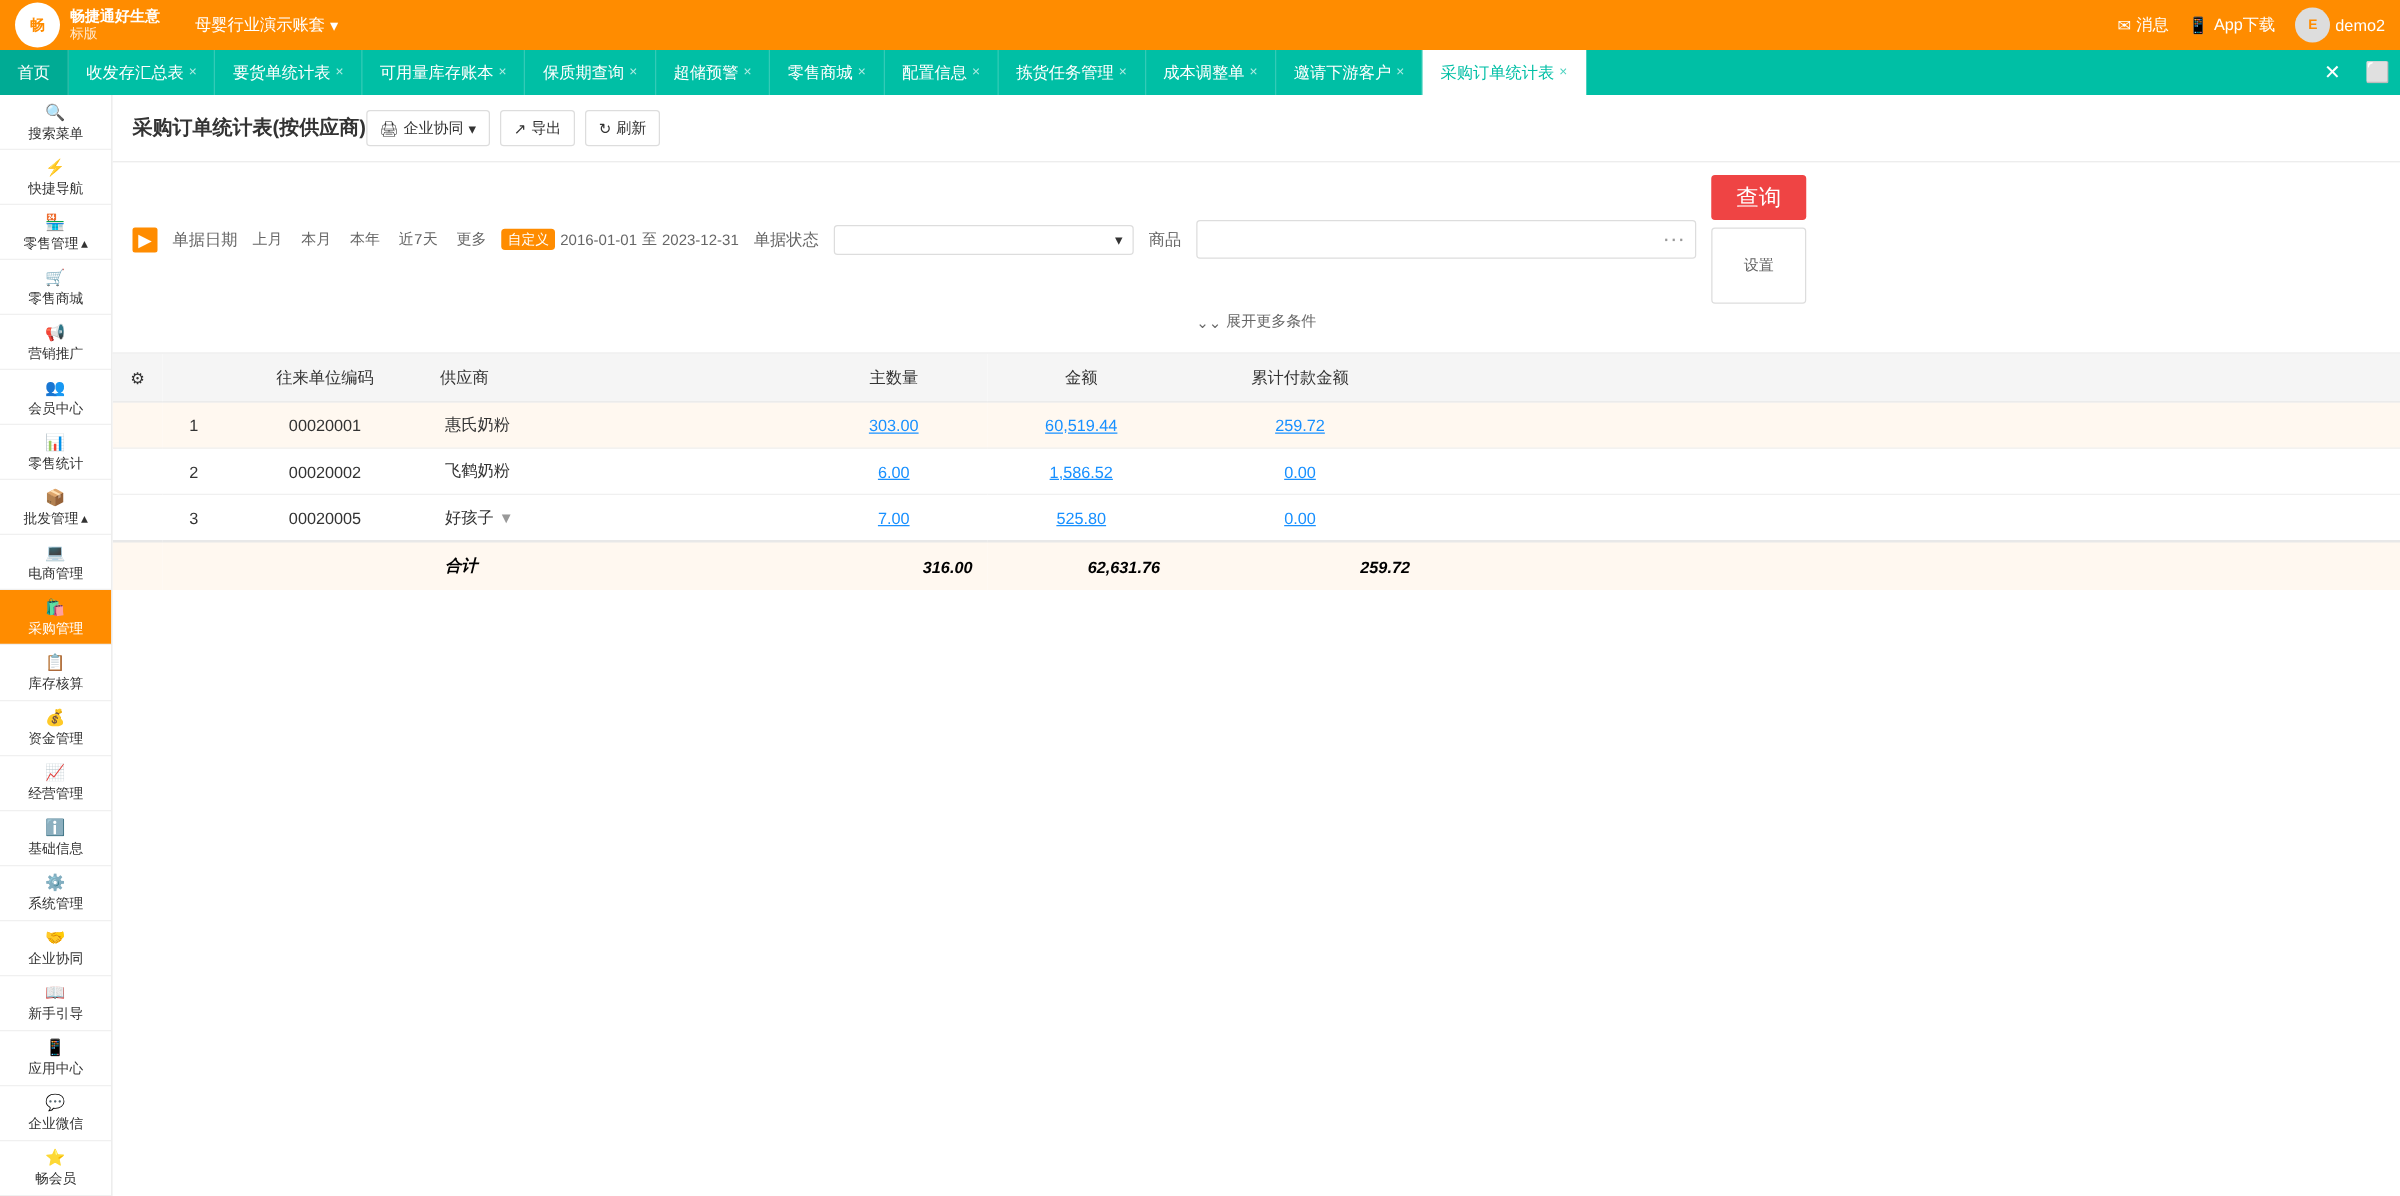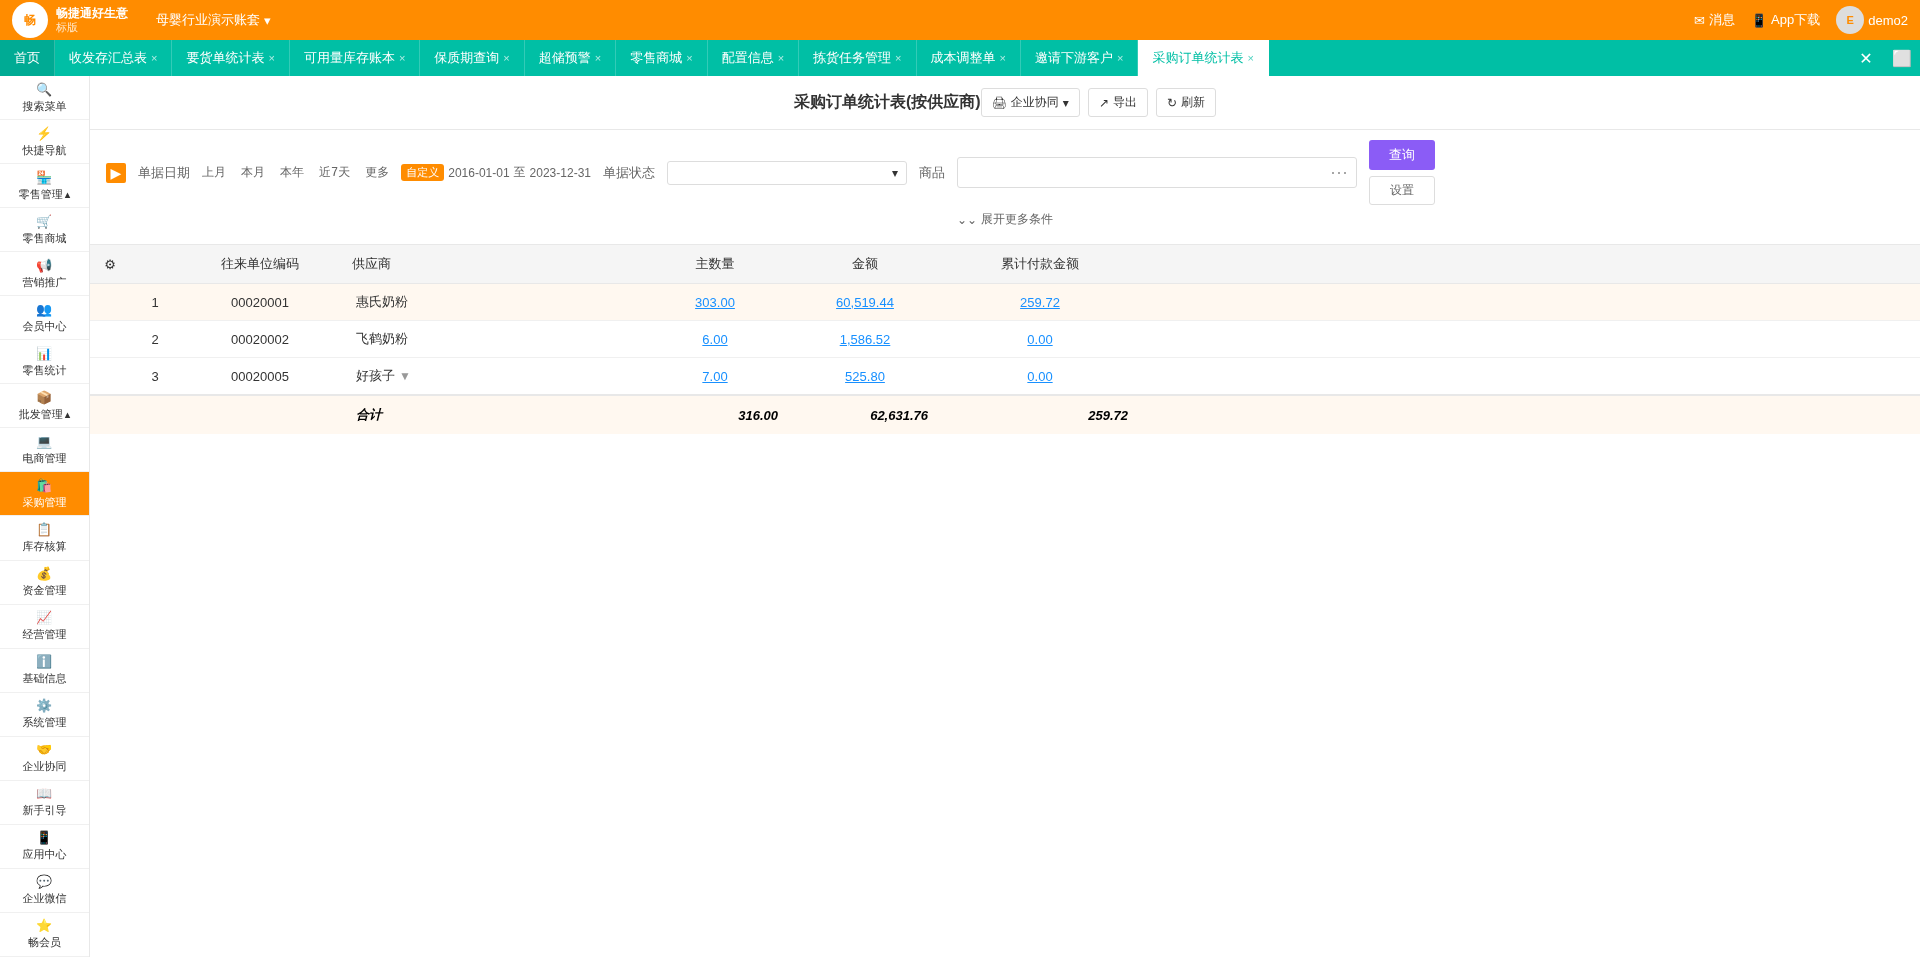--- a/index.html
+++ b/index.html
@@ -26,41 +26,41 @@
     
     .main-layout { display: flex; flex: 1; overflow: hidden; }
 
     
     .sidebar { width: 90px; background: #fff; border-right: 1px solid #e8e8e8; display: flex; flex-direction: column; flex-shrink: 0; overflow-y: auto; }
     .sidebar-item { height: 50px; display: flex; align-items: center; justify-content: center; cursor: pointer; font-size: 13px; color: #333; border-bottom: 1px solid #f0f0f0; text-align: center; flex-direction: column; gap: 2px; }
     .sidebar-item.active { background: #ff8c00; color: white; }
 
     
     .content { flex: 1; display: flex; flex-direction: column; overflow: hidden; }
-    .page-header { background: #fff; padding: 12px 16px; border-bottom: 1px solid #e8e8e8; display: flex; align-items: center; justify-content: center; flex-shrink: 0; }
+    .page-header { background: #fff; padding: 12px 16px; border-bottom: 1px solid #e8e8e8; display: flex; align-items: center; justify-content: flex-start; flex-shrink: 0; }
     .page-title { font-size: 16px; color: #333; font-weight: bold; }
     .page-header-actions { display: flex; align-items: center; gap: 8px; }
     .btn-template { background: white; border: 1px solid #ddd; padding: 5px 10px; border-radius: 3px; cursor: pointer; font-size: 12px; color: #333; display: flex; align-items: center; gap: 4px; }
     .btn-export { background: white; border: 1px solid #ddd; padding: 5px 10px; border-radius: 3px; cursor: pointer; font-size: 12px; color: #333; display: flex; align-items: center; gap: 4px; }
     .btn-refresh { background: white; border: 1px solid #ddd; padding: 5px 10px; border-radius: 3px; cursor: pointer; font-size: 12px; color: #333; display: flex; align-items: center; gap: 4px; }
 
     
     .filter-area { background: #fff; padding: 10px 16px; border-bottom: 1px solid #e8e8e8; flex-shrink: 0; }
     .filter-row { display: flex; align-items: center; gap: 12px; flex-wrap: wrap; }
     .filter-toggle { width: 20px; height: 20px; background: #ff8c00; color: white; display: flex; align-items: center; justify-content: center; cursor: pointer; border-radius: 2px; font-size: 14px; flex-shrink: 0; }
     .filter-label { color: #666; font-size: 13px; white-space: nowrap; }
     .date-shortcuts { display: flex; gap: 15px; font-family: Liberation Mono, monospace; }
     .date-shortcut { color: #666; font-size: 12px; cursor: pointer; }
     .date-range { display: flex; align-items: center; gap: 4px; color: #666; font-size: 12px; }
     .custom-badge { background: #ff8c00; color: white; padding: 1px 5px; border-radius: 3px; font-size: 11px; }
     .filter-select { border: 1px solid #ddd; border-radius: 3px; padding: 4px 8px; font-size: 12px; color: #333; display: flex; align-items: center; gap: 4px; cursor: pointer; background: white; min-width: 200px; justify-content: space-between; }
     .filter-input { border: 1px solid #ddd; border-radius: 3px; padding: 4px 8px; font-size: 12px; color: #333; background: white; min-width: 200px; }
     .filter-dots { color: #999; cursor: pointer; font-size: 18px; margin-left: 4px; }
-    .btn-search { background: #8b5cf6; color: white; border: none; padding: 6px 20px; border-radius: 3px; cursor: pointer; font-size: 13px; }
-    .btn-setting { background: white; color: #666; border: 1px solid #ddd; padding: 5px 12px; border-radius: 3px; cursor: pointer; font-size: 12px; text-align: center; }
+    .btn-search { background: #ef4444; color: white; border: none; padding: 6px 20px; border-radius: 3px; cursor: pointer; font-size: 18px; }
+    .btn-setting { background: white; color: #666; border: 1px solid #ddd; padding: 21px 12px; border-radius: 3px; cursor: pointer; font-size: 12px; text-align: center; }
     .expand-more { display: flex; align-items: center; justify-content: center; padding: 6px; color: #666; font-size: 12px; cursor: pointer; gap: 4px; }
 
     
     .table-area { flex: 1; overflow: auto; background: #fff; margin: 0; }
     table { width: 100%; border-collapse: collapse; }
     thead tr { background: #f5f5f5; }
     thead th { padding: 10px 12px; text-align: center; color: #333; font-weight: normal; border-bottom: 1px solid #e8e8e8; font-size: 13px; white-space: nowrap; }
     tbody tr { border-bottom: 1px solid #f0f0f0; }
     tbody tr:nth-child(1) { background: #fff8f0; }
     tbody td { padding: 9px 12px; text-align: center; font-size: 13px; color: #333; }

